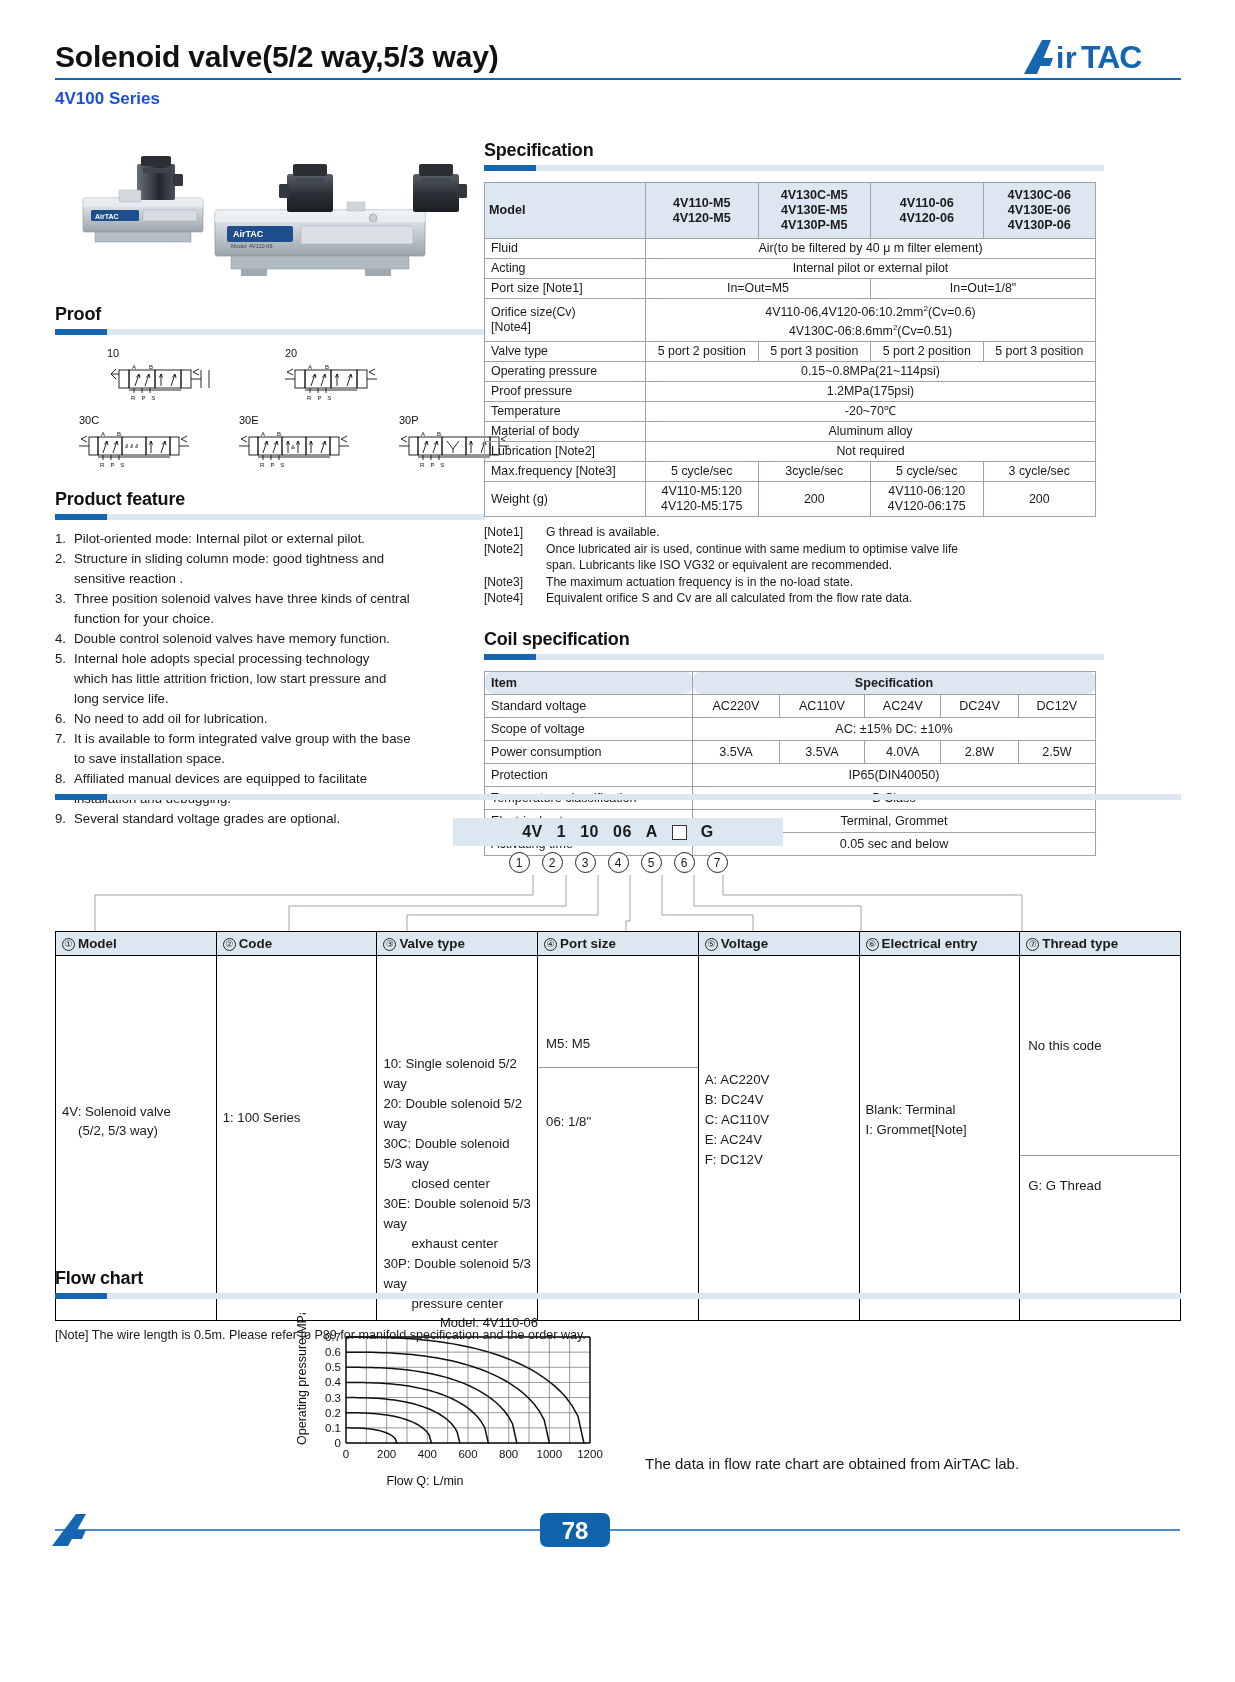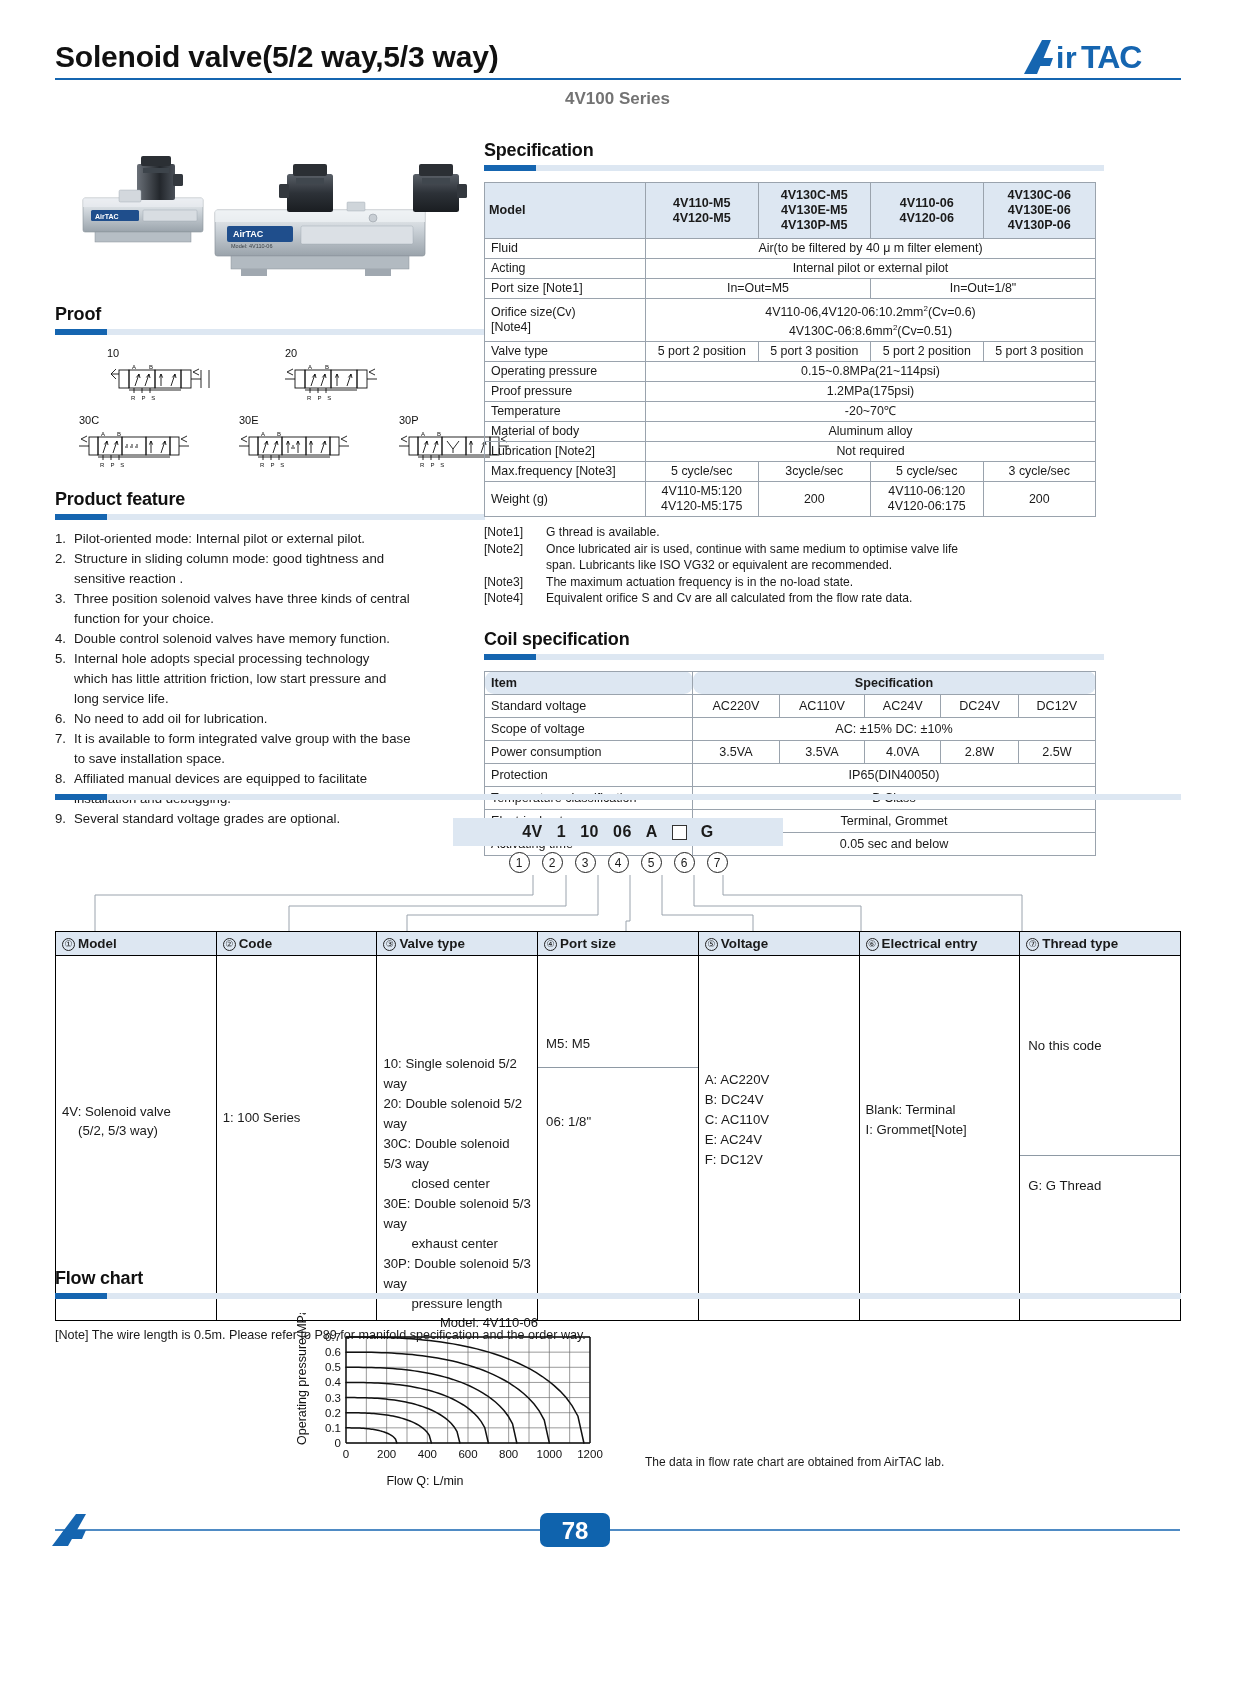--- a/index.html
+++ b/index.html
@@ -14,21 +14,21 @@
   }
 
   
   .page { position:relative; width:1235px; height:1682px; padding:0 55px; }
   .doc-header { position:relative; padding-top:40px; }
   .doc-title {
     font-size:30px; font-weight:bold; letter-spacing:-0.2px;
     line-height:1.1; color:#111;
   }
   .title-rule { height:2px; background:#1565b0; margin-top:5px; width:1126px; }
-  .doc-subtitle { font-size:17px; font-weight:bold; margin-top:9px; color:#737373;text-align:center; }
+  .doc-subtitle { font-size:17px; font-weight:bold; margin-top:9px; color:#1d4ed8; }
   .brand {
     position:absolute; right:0; top:36px; width:160px; height:42px;
   }
   .brand svg { display:block; }
 
   
   .sec-head { font-size:18px; font-weight:bold; color:#111; letter-spacing:-0.2px; }
   .sec-bar { height:6px; background:#dde7f2; margin-top:4px; position:relative; }
   .sec-bar::before {
     content:""; position:absolute; left:0; top:0; height:6px; width:52px; background:#1565b0;
@@ -140,21 +140,21 @@
   .model-txt { margin-top:140px; line-height:19px; }
   .model-txt .ind { padding-left:16px; }
   .code-txt { margin-top:148px; }
   .order-note { font-size:12.6px; margin-top:7px; }
 
   
   .flow-sec { position:absolute; left:55px; top:1268px; width:1126px; }
   .chart-wrap { position:relative; margin-top:14px; height:180px; }
   .chart-svg { position:absolute; left:235px; top:0; }
   .chart-note {
-    position:absolute; left:590px; top:142px; font-size:12px; color:#1a1a1a;
+    position:absolute; left:590px; top:142px; font-size:15px; color:#1a1a1a;
   }
 
   
   .footer { position:absolute; left:0; top:1500px; width:1235px; height:60px; }
   .footer svg { display:block; }
 </style>
 </head>
 <body>
 
 <div class="page">
@@ -655,21 +655,21 @@
           </td>
           <td class="c-valve">
             <div class="vtype-list" id="vtype-list">
                 <div>10: Single solenoid 5/2 way</div>
                 <div>20: Double solenoid 5/2 way</div>
                 <div>30C: Double solenoid 5/3 way</div>
                 <div class="ind">closed center</div>
                 <div>30E: Double solenoid 5/3 way</div>
                 <div class="ind">exhaust center</div>
                 <div>30P: Double solenoid 5/3 way</div>
-                <div class="ind">pressure length</div>
+                <div class="ind">pressure center</div>
               </div>
           </td>
           <td class="c-port">
             <div class="port-upper">M5: M5</div>
             <div class="port-lower">06: 1/8"</div>
           </td>
           <td class="c-volt">
             <div class="volt-list" id="volt-list">
                 <div>A: AC220V</div>
                 <div>B: DC24V</div>

